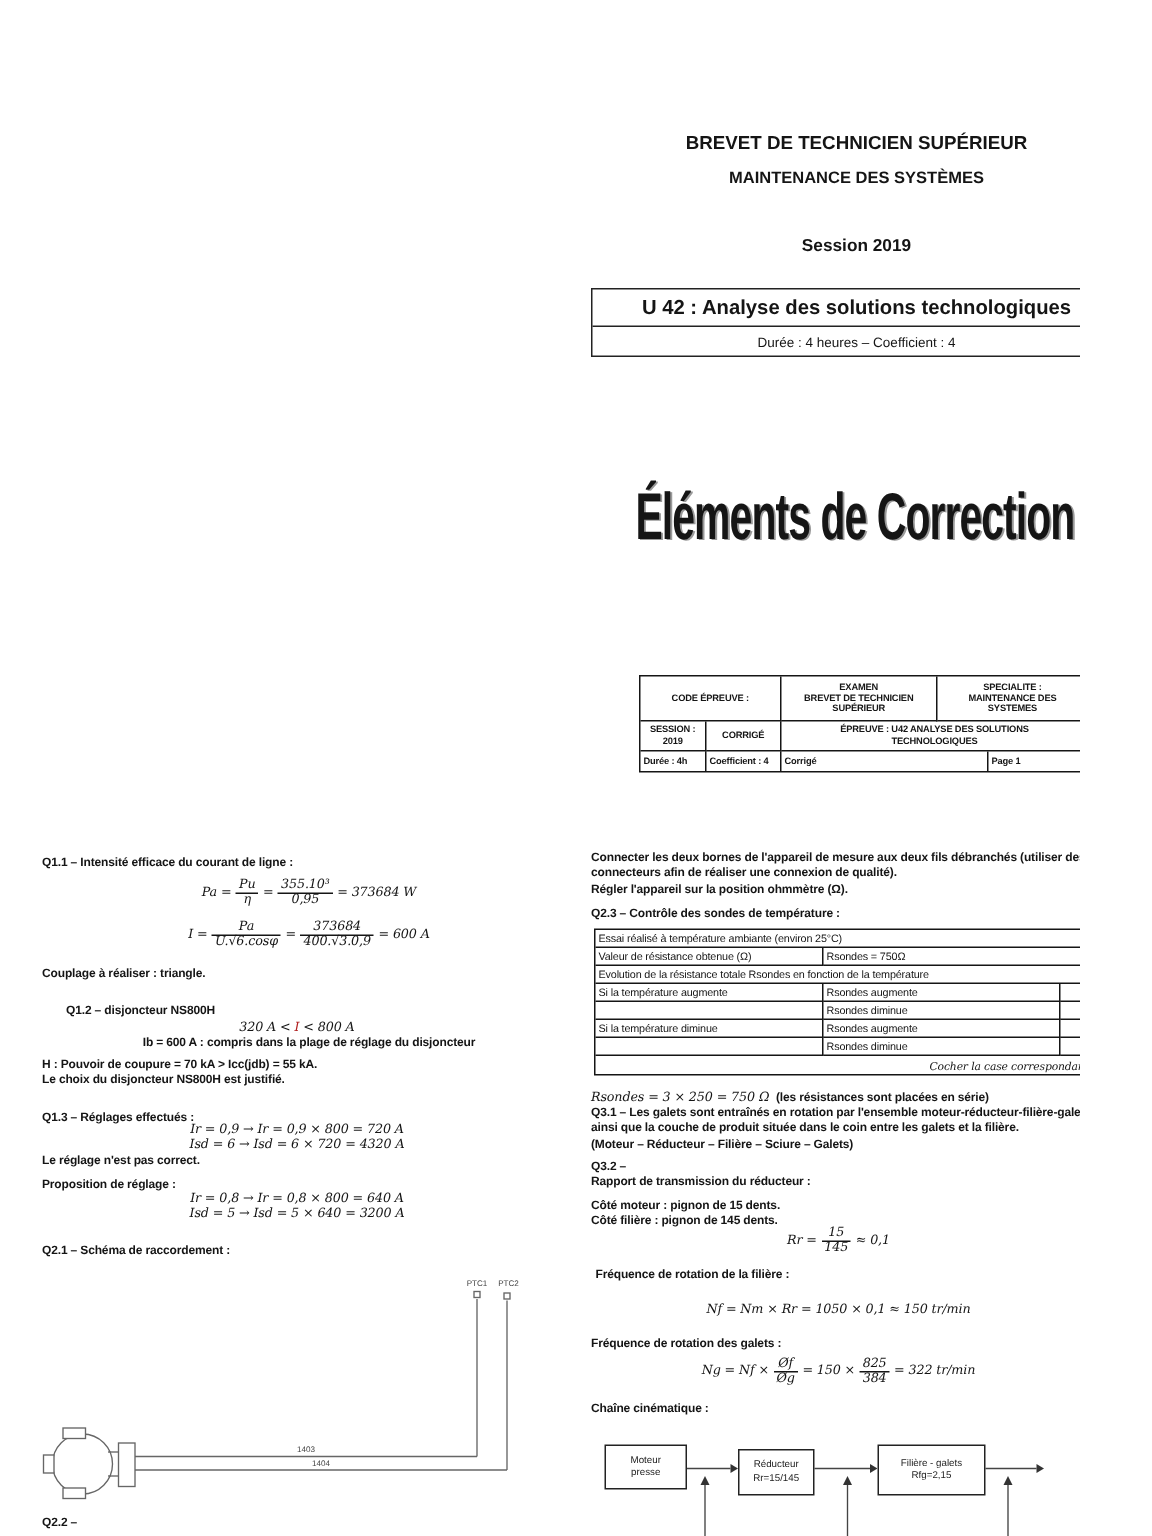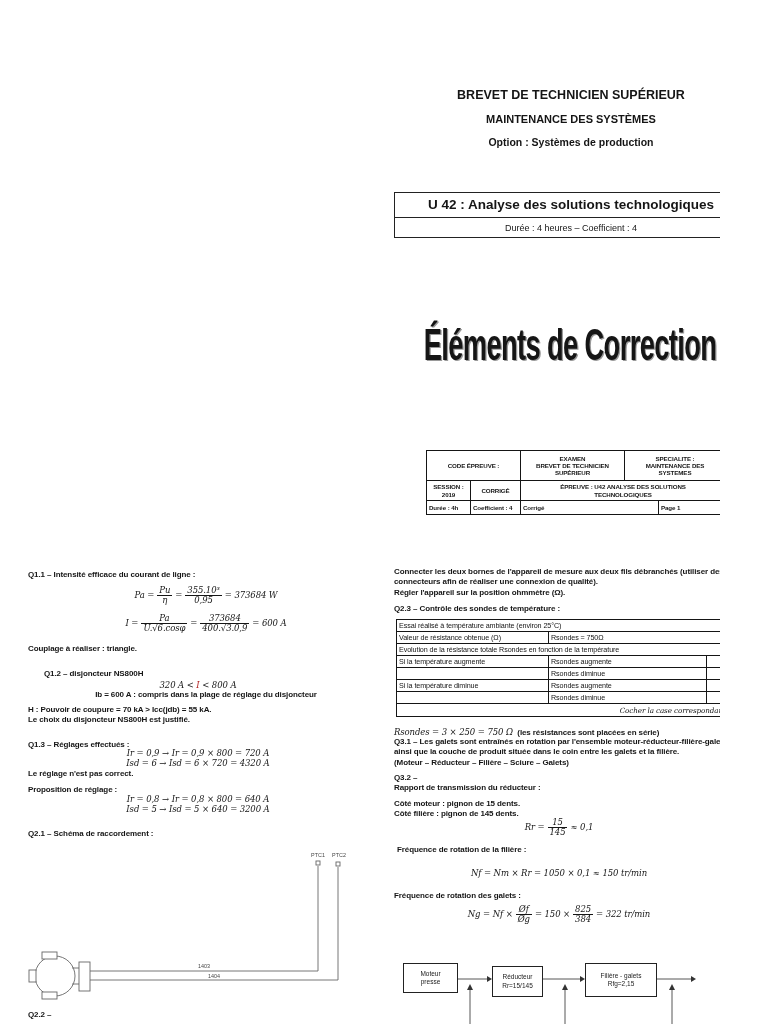--- a/index.html
+++ b/index.html
@@ -54,21 +54,21 @@
         text-align:center;font-size:6.5px;font-weight:normal;line-height:1.25;white-space:pre-line;color:#222;}
   svg text{font-family:"Liberation Sans",sans-serif;fill:#444;}
 </style>
 </head>
 <body>
 
 <div class="page">
 
   <div class="abs ctr hd1" style="left:395px;top:88px;width:352px;">BREVET DE TECHNICIEN SUPÉRIEUR</div>
   <div class="abs ctr hd2" style="left:395px;top:113px;width:352px;">MAINTENANCE DES SYSTÈMES</div>
-  <div class="abs ctr hd3" style="left:395px;top:136px;width:352px;">Option : Systèmes de production</div>
+  <div class="abs ctr hd4" style="left:395px;top:158px;width:352px;">Session 2019</div>
 
   <div class="abs ubox" style="left:394px;top:192px;width:352px;">
     <div class="ubox-title">U 42 : Analyse des solutions technologiques</div>
     <div class="ubox-sub">Durée : 4 heures – Coefficient : 4</div>
   </div>
 
   <div class="abs wmark-wrap" style="left:400px;top:320px;width:340px;">
     <span class="wmark">Éléments de Correction</span>
   </div>
 
@@ -231,20 +231,21 @@
         <span class="fd">Øg</span>
       </span>
     <span>= 150 ×</span>
     <span class="frac">
         <span class="fn">825</span>
         <span class="fd">384</span>
       </span>
     <span>= 322 tr/min</span>
   </div>
 
+  <div class="abs body8" style="left:394px;top:934px;width:374px;">Chaîne cinématique :</div>
 
   <div class="abs" style="left:395px;top:955px;width:373px;height:69px;overflow:hidden;">
     <svg width="373" height="69" viewBox="0 0 373 69" style="position:absolute;left:0;top:0;">
       <g stroke="#444" stroke-width="0.9" fill="none">
         <line x1="61" y1="24" x2="92" y2="24"></line>
         <line x1="146" y1="24" x2="185" y2="24"></line>
         <line x1="260" y1="24" x2="296" y2="24"></line>
         <line x1="75" y1="69" x2="75" y2="34"></line>
         <line x1="170" y1="69" x2="170" y2="34"></line>
         <line x1="277" y1="69" x2="277" y2="34"></line>

